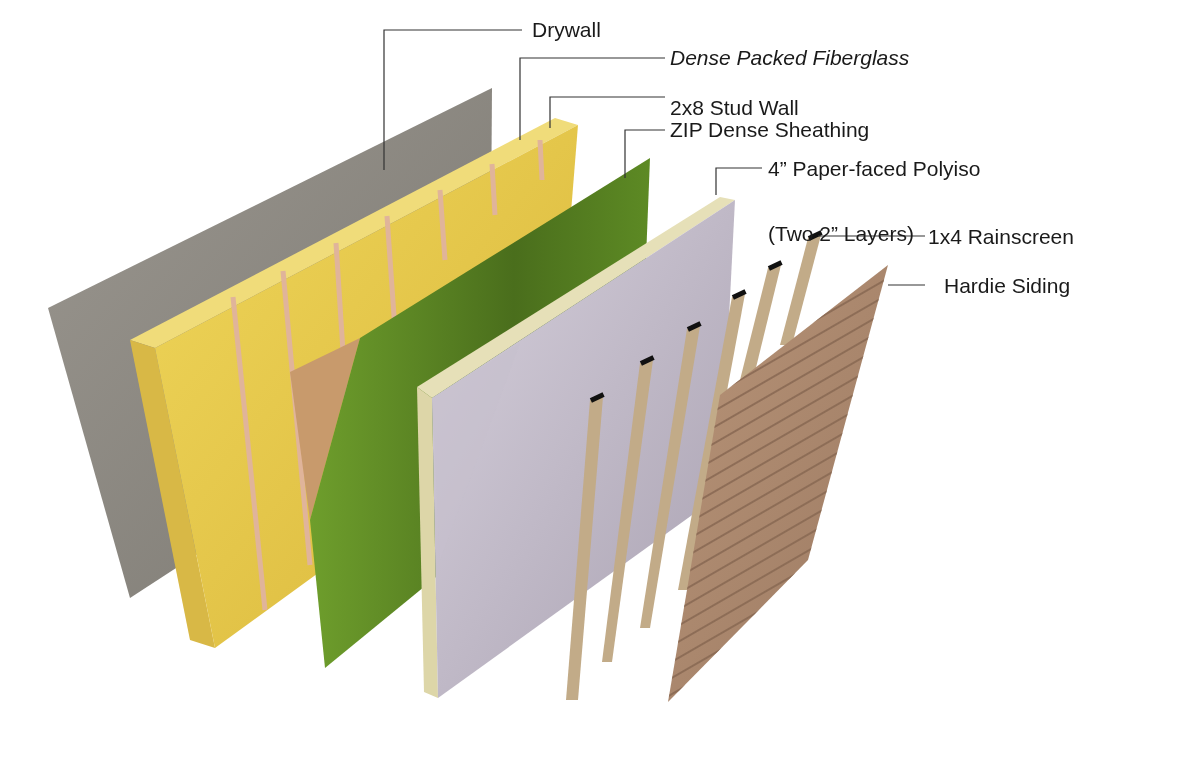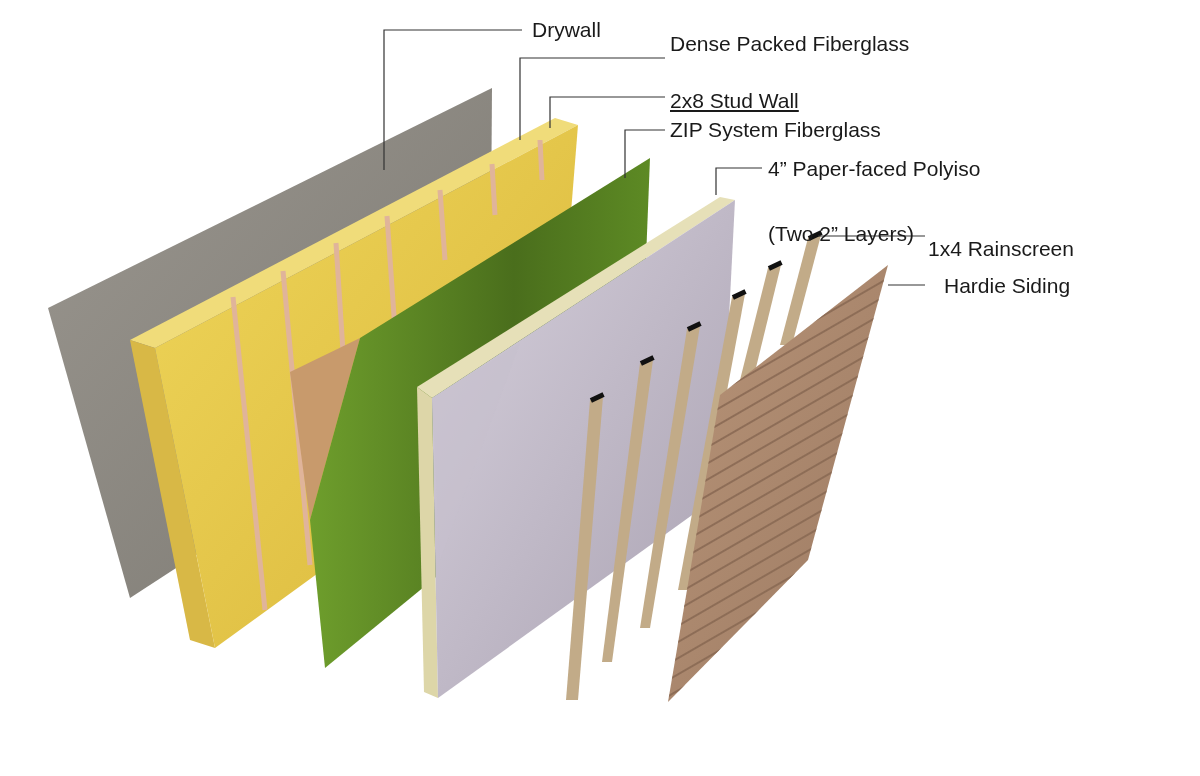--- a/index.html
+++ b/index.html
@@ -96,20 +96,20 @@
       <polyline points="520,140 520,58 665,58"></polyline>
       <polyline points="550,128 550,97 665,97"></polyline>
       <polyline points="625,178 625,130 665,130"></polyline>
       <polyline points="716,195 716,168 762,168"></polyline>
       <polyline points="818,236 925,236"></polyline>
       <polyline points="888,285 925,285"></polyline>
     </g>
   </svg>
 
   <div class="label" style="left:532px;top:18px;">Drywall</div>
-  <div class="label" style="left:670px;top:32px;">Dense Packed Fiberglass</div>
-  <div class="label" style="left:670px;top:89px;text-decoration:underline;">2x8 Stud Wall</div>
-  <div class="label" style="left:670px;top:118px;">ZIP System Fiberglass</div>
+  <div class="label" style="left:670px;top:46px;font-style:italic;">Dense Packed Fiberglass</div>
+  <div class="label" style="left:670px;top:96px;">2x8 Stud Wall</div>
+  <div class="label" style="left:670px;top:118px;">ZIP Dense Sheathing</div>
   <div class="label" style="left:768px;top:157px;">4” Paper-faced Polyiso</div>
   <div class="label" style="left:768px;top:186px;margin-top:36px;">(Two 2” Layers)</div>
-  <div class="label" style="left:928px;top:225px;margin-top:12px;">1x4 Rainscreen</div>
+  <div class="label" style="left:928px;top:225px;">1x4 Rainscreen</div>
   <div class="label" style="left:932px;top:274px;margin-left:12px;">Hardie Siding</div>
 </div>
 
 </body></html>

